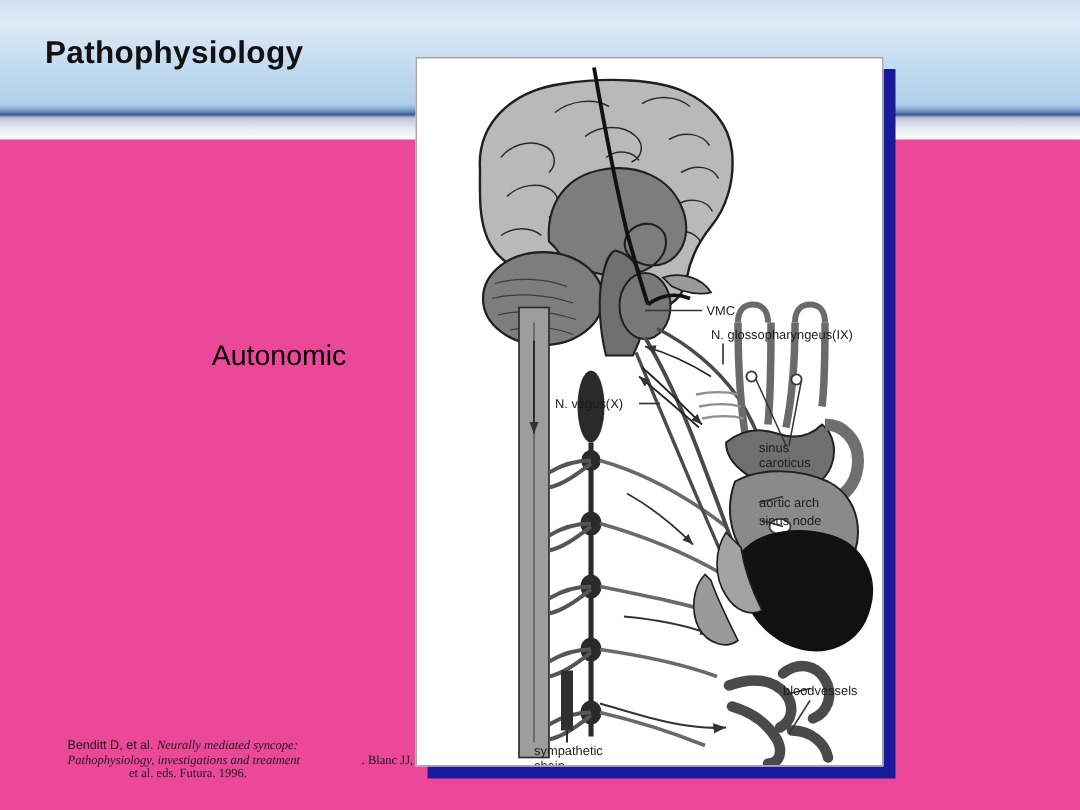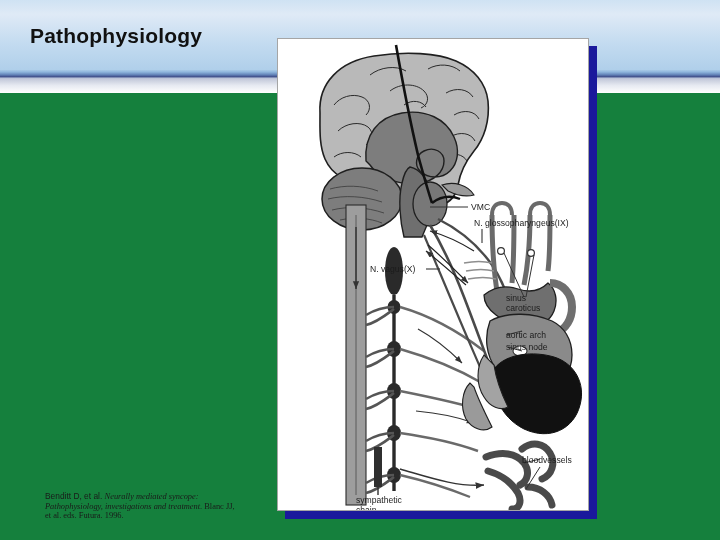--- a/index.html
+++ b/index.html
@@ -3,21 +3,21 @@
 <meta charset="utf-8">
 <style>
   html,body{margin:0;padding:0;}
   body{
     width:720px;height:540px;
     background:#ffffff;
     font-family:"Liberation Sans", sans-serif;
     overflow:hidden;
     position:relative;
   }
-  #slide{position:absolute;left:0;top:0;width:720px;height:540px;background:#15803d;}
+  #slide{position:absolute;left:0;top:0;width:720px;height:540px;background:#ec4899;}
 
   
   .header-band{
     position:absolute;left:0;top:0;width:720px;height:79px;
     background:linear-gradient(180deg,#cfe2f3 0%,#dfeaf6 18%,#c3dbf0 55%,#b6d3ec 78%,#a9cbe8 100%);
   }
   .header-band:after{
     content:"";position:absolute;left:0;bottom:0;width:100%;height:9px;
     background:linear-gradient(180deg,#a8c9e6 0%,#8fb6dd 22%,#5f7fb5 55%,#43548f 72%,#9aa6c4 88%,#d8dde9 100%);
   }
@@ -38,21 +38,21 @@
     text-align:center;font-size:19px;line-height:25px;color:#000;
   }
 
   
   .citation{
     position:absolute;left:45px;top:492px;width:245px;
     font-size:8.4px;line-height:9.6px;color:#1a1a1a;
     font-family:"Liberation Sans", sans-serif;
   }
   .citation .it{font-family:"Liberation Serif", serif;font-style:italic;}
-  .citation .ser{font-family:"Liberation Serif", serif;}
+  .citation .ser{font-family:"Liberation Serif", serif;margin-left:41px;}
 
   
   .pic-shadow{
     position:absolute;left:285px;top:46px;width:312px;height:473px;
     background:#1a199c;
   }
   .pic-frame{
     position:absolute;left:277px;top:38px;width:312px;height:473px;
     background:#ffffff;border:1px solid #a5a5a5;box-sizing:border-box;
     overflow:hidden;
@@ -64,20 +64,21 @@
 </head>
 <body>
 
 <div id="slide">
 
   <div class="header-band"></div>
   <div class="header-underglow"></div>
   <div class="slide-title">Pathophysiology</div>
 
   <div class="caption-block">
+    <div>Autonomic</div>
   </div>
 
   <div class="citation">
     <span>Benditt D, et al.</span>
     <span class="it">Neurally mediated syncope:</span><br>
     <span class="it">Pathophysiology, investigations and treatment</span><span class="ser">. Blanc JJ,</span><br>
     <span class="ser">et al. eds. Futura. 1996.</span>
   </div>
 
   <div class="pic-shadow"></div>

